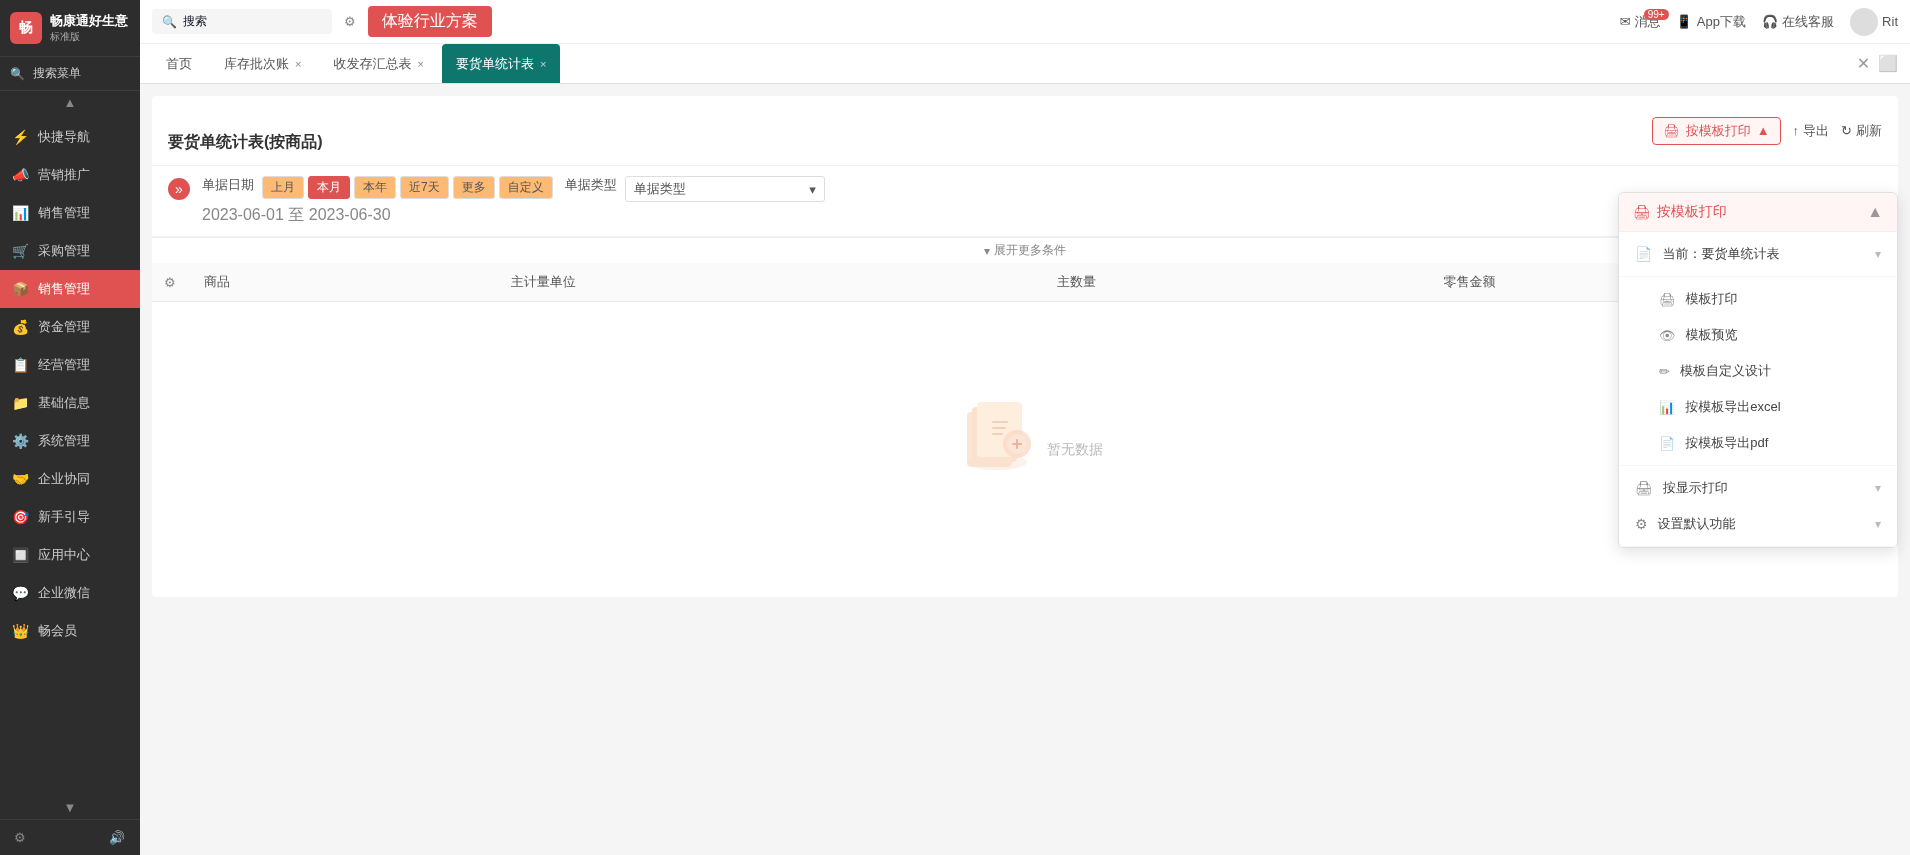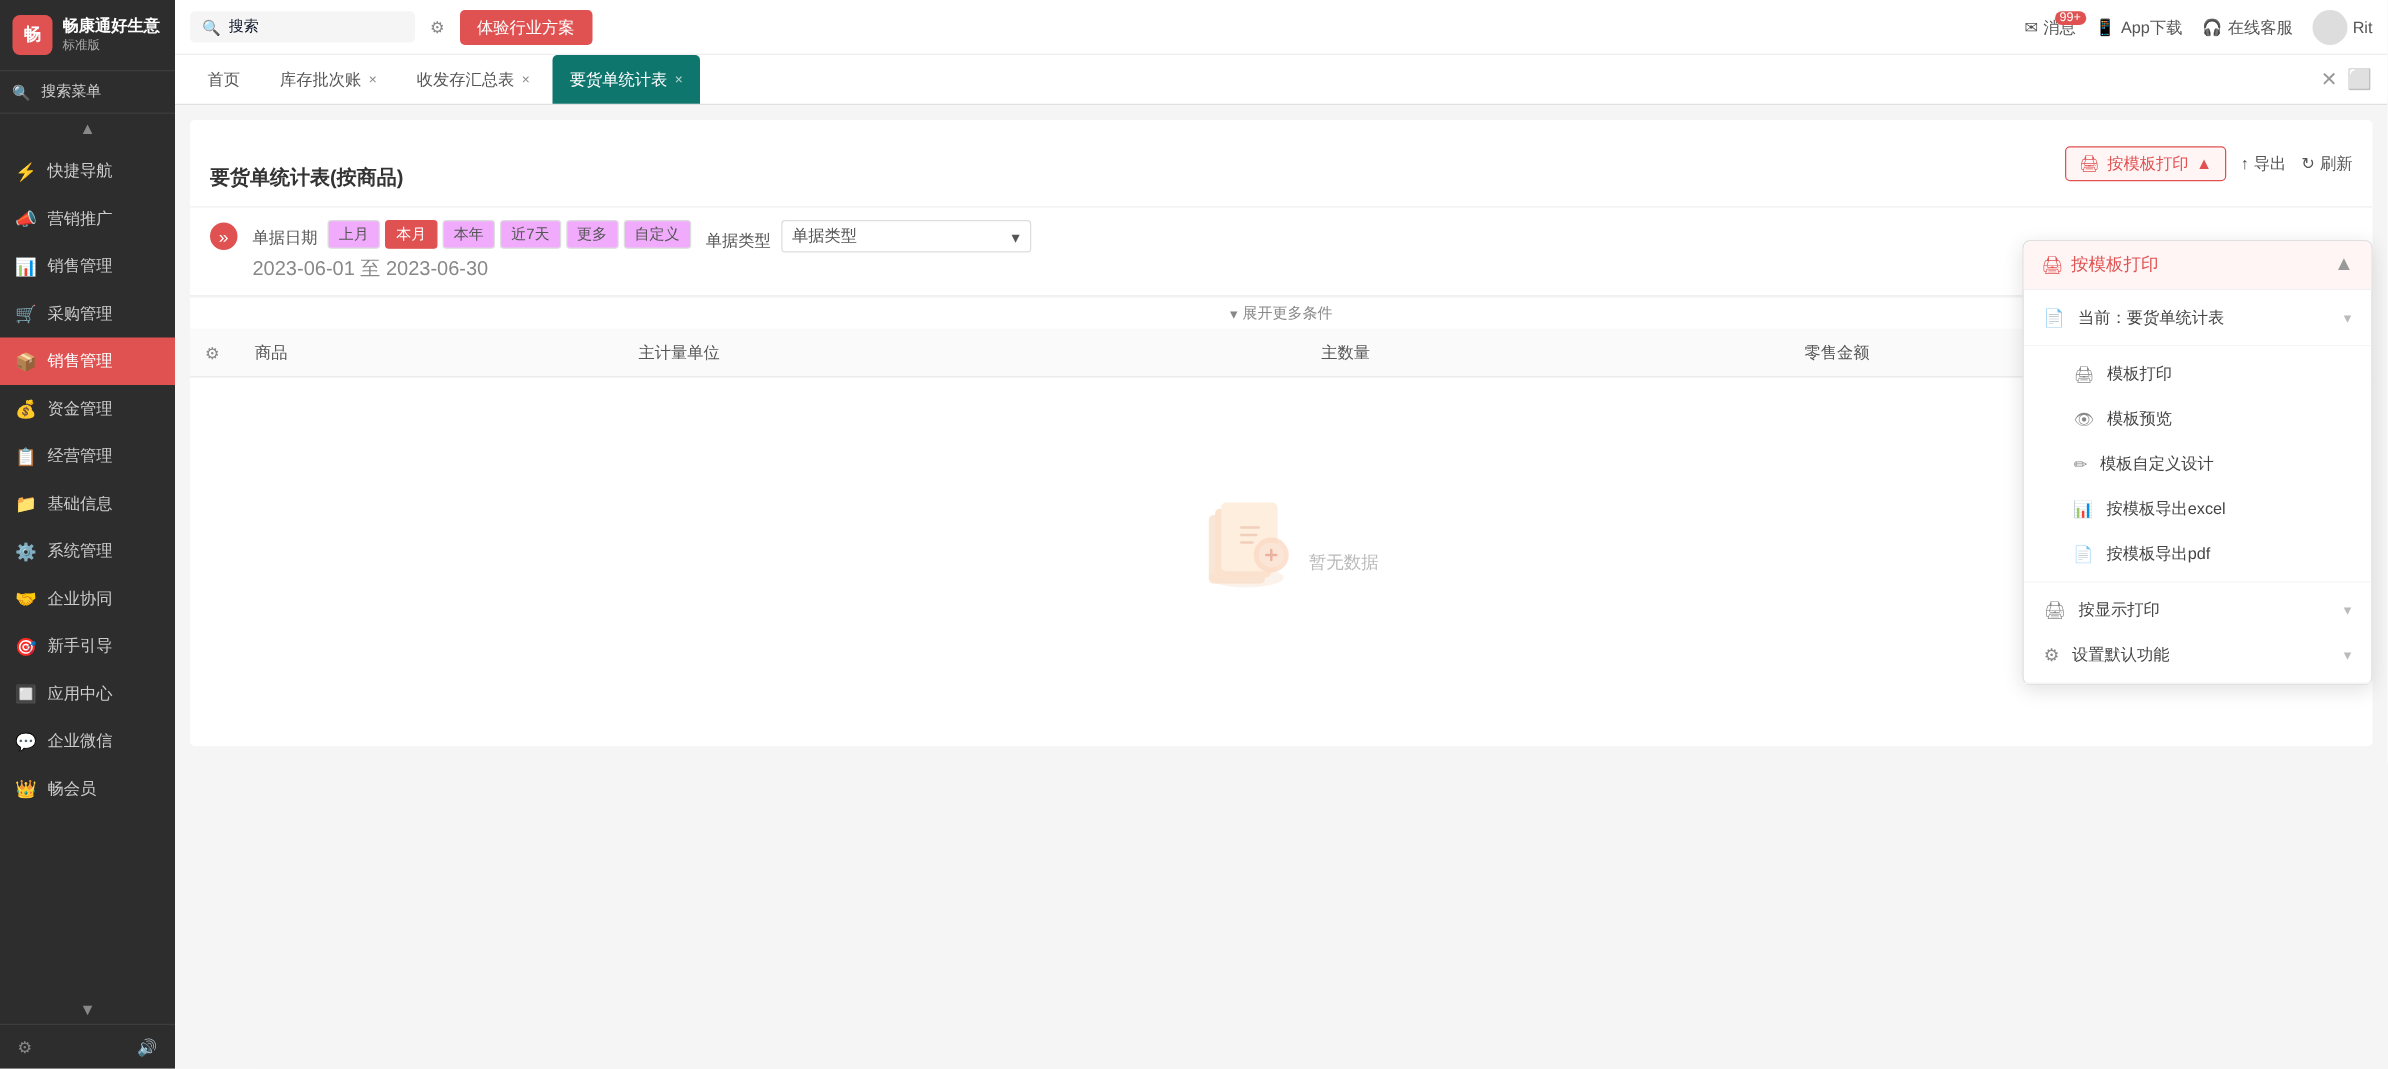--- a/index.html
+++ b/index.html
@@ -108,21 +108,21 @@
       color: #999;
       font-size: 12px;
     }
     .topbar-gear { color: #888; cursor: pointer; padding: 4px; }
     .topbar-trial-btn {
       background: #e05252;
       color: white;
       border: none;
       border-radius: 4px;
       padding: 5px 14px;
-      font-size: 13px;
+      font-size: 16px;
       cursor: pointer;
     }
     .topbar-spacer { flex: 1; }
     .topbar-right {
       display: flex;
       align-items: center;
       gap: 16px;
       color: #555;
       font-size: 13px;
     }
@@ -282,33 +282,33 @@
       flex-shrink: 0;
       margin-top: 2px;
     }
     .filter-group {
       display: flex;
       flex-direction: column;
       gap: 6px;
     }
     .filter-row {
       display: flex;
-      align-items: flex-end;
+      align-items: flex-start;
       gap: 8px;
     }
     .filter-label { color: #555; font-size: 13px; white-space: nowrap; }
     .filter-date-btns {
       display: flex;
       gap: 4px;
     }
     .date-btn {
       padding: 2px 8px;
       border: 1px solid #ddd;
       border-radius: 3px;
-      background: #f0abfc;
+      background: #fdba74;
       color: #555;
       font-size: 12px;
       cursor: pointer;
     }
     .date-btn.active {
       background: #e05252;
       color: white;
       border-color: #e05252;
     }
     .date-range-text { font-size: 16px; color: #888; }

